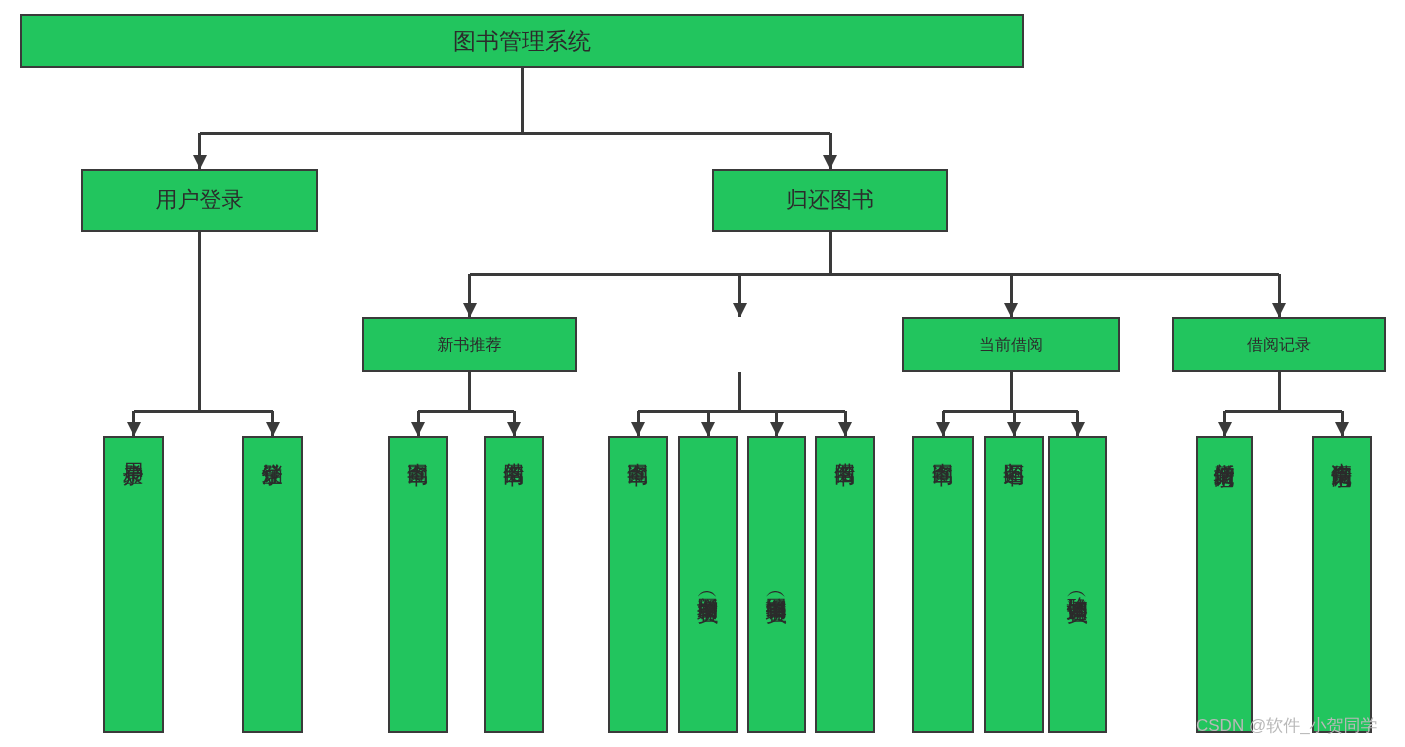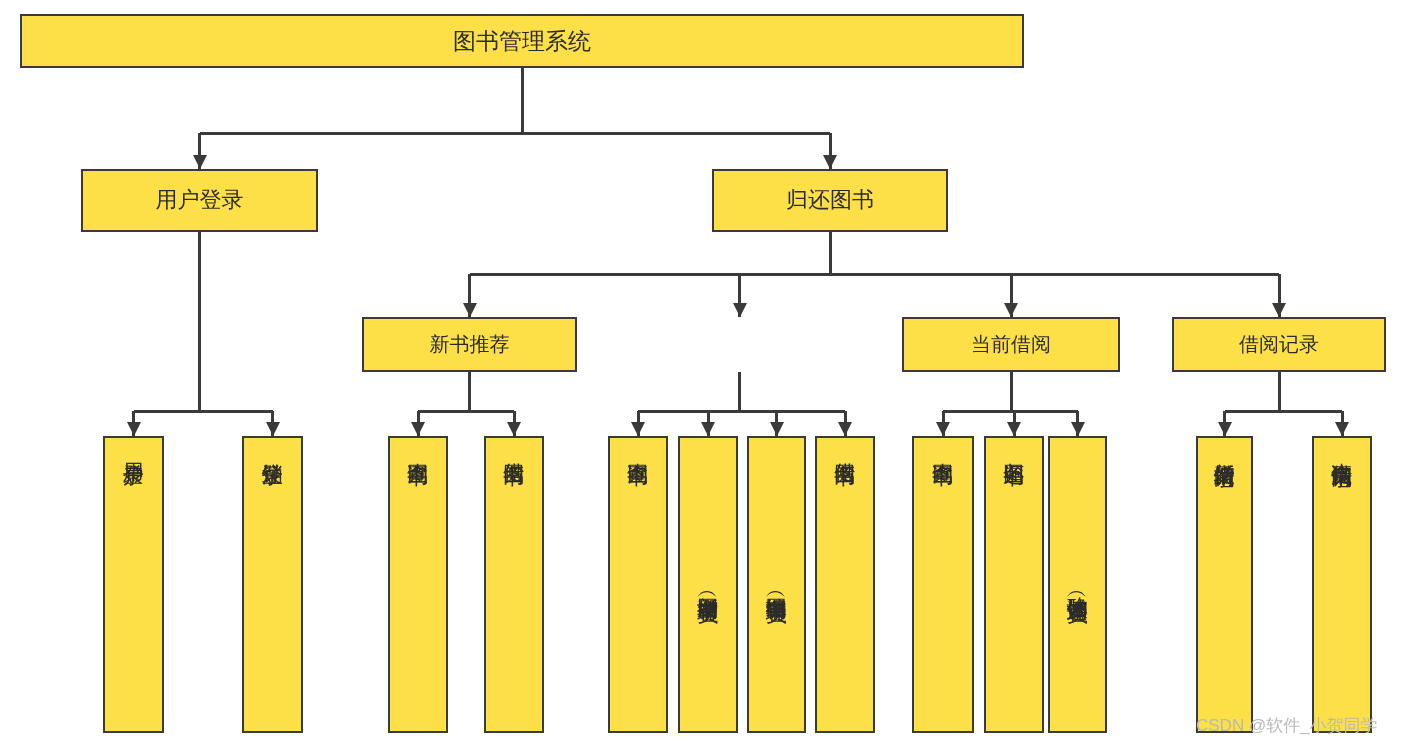--- a/index.html
+++ b/index.html
@@ -2,32 +2,32 @@
 <html><head>
 <meta charset="utf-8">
 <style>
   html,body{margin:0;padding:0;background:#ffffff;}
   body{font-family:"Liberation Sans","DejaVu Sans",sans-serif;}
   #canvas{position:relative;width:1405px;height:747px;background:#ffffff;overflow:hidden;}
 
   .node{
     position:absolute;
     box-sizing:border-box;
-    background:#fde047;
+    background:#22c55e;
     border:2.5px solid #3a3a3a;
     display:flex;
     align-items:center;
     justify-content:center;
     color:#2b2b2b;
     line-height:1.22;
     text-align:center;
   }
   .node.root{font-size:23px;}
   .node.lvl2{font-size:22px;}
-  .node.lvl3{font-size:20px;font-family:Liberation Serif, serif;}
+  .node.lvl3{font-size:16px;font-family:Liberation Serif, serif;}
   .node.leaf{
     font-size:21px;
     writing-mode:vertical-rl;
     text-orientation:upright;
     letter-spacing:1px;
     padding:8px 0;
     align-items:center;
     justify-content:flex-start;
   }
   .node.leaf.center{justify-content:center;}

